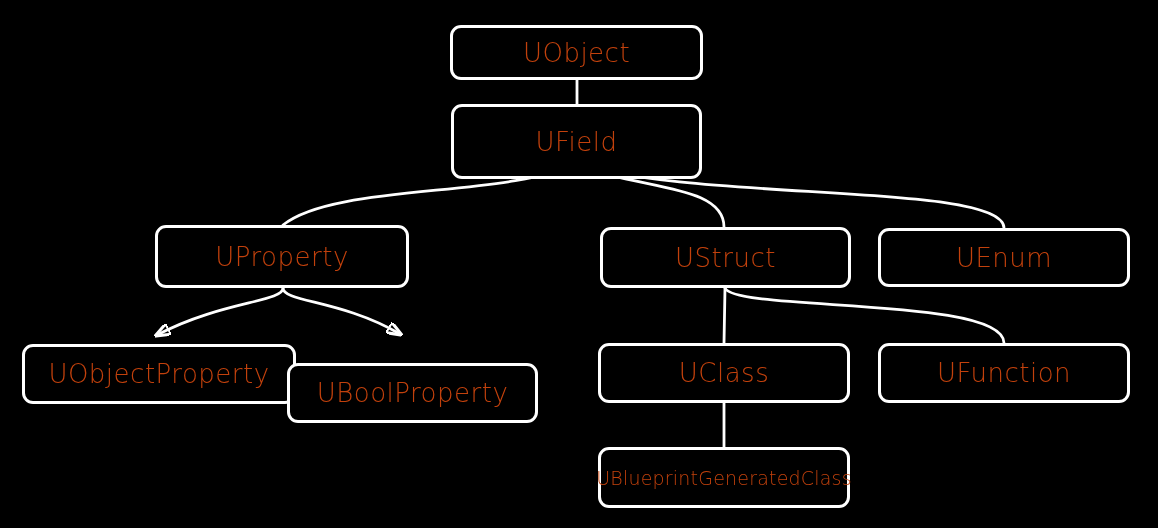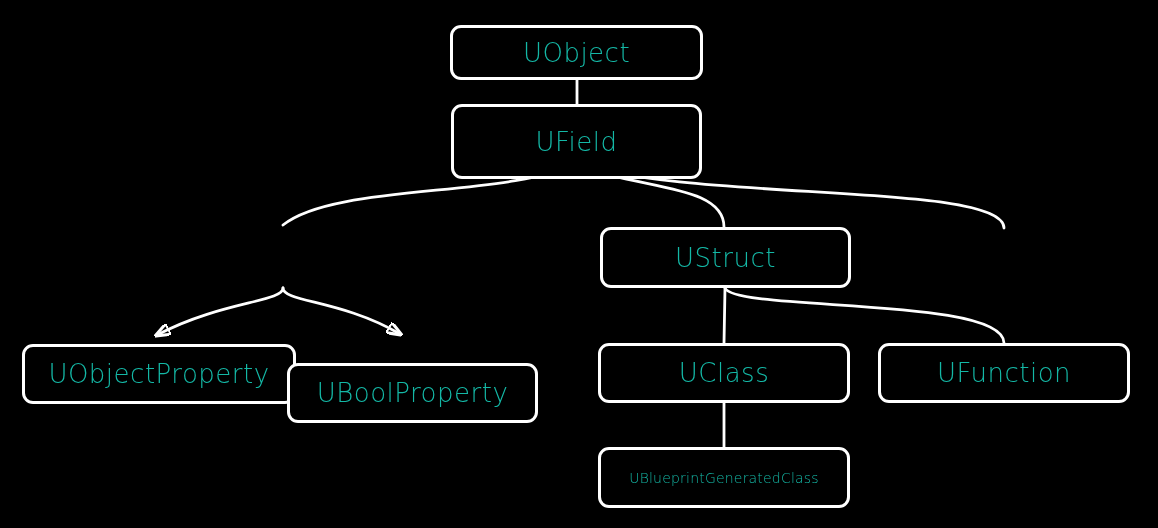--- a/index.html
+++ b/index.html
@@ -30,28 +30,28 @@
   }
   .node {
     position: absolute;
     box-sizing: border-box;
     background: #000000;
     border: 3px solid #ffffff;
     border-radius: 11px;
     display: flex;
     align-items: center;
     justify-content: center;
-    color: #14b8a6;
+    color: #c2410c;
     font-size: 26px;
     font-weight: 300;
     letter-spacing: 0.5px;
     white-space: nowrap;
   }
   .node.small {
-    font-size: 14px;
+    font-size: 19px;
     letter-spacing: 0.2px;
   }
 </style>
 </head>
 <body>
 
 <div class="stage">
 
   <svg class="edges" viewBox="0 0 1158 528" xmlns="http://www.w3.org/2000/svg">
     <defs>
@@ -67,23 +67,25 @@
     <path d="M 283 288 C 283 302 342 300 400 334" marker-end="url(#arrowhead)"></path>
     <path d="M 725 288 L 724 343"></path>
     <path d="M 725 288 C 735 312 1004 296 1004 343"></path>
     <path d="M 724 403 L 724 447"></path>
   </svg>
 
   <div class="node" style="left:450px; top:25px;  width:253px; height:55px;">UObject</div>
 
   <div class="node" style="left:451px; top:104px; width:251px; height:75px;">UField</div>
 
+  <div class="node" style="left:155px; top:225px; width:254px; height:63px;">UProperty</div>
 
   <div class="node" style="left:600px; top:227px; width:251px; height:61px;">UStruct</div>
 
+  <div class="node" style="left:878px; top:228px; width:252px; height:59px;">UEnum</div>
 
   <div class="node" style="left:22px;  top:344px; width:274px; height:60px;">UObjectProperty</div>
 
   <div class="node" style="left:287px; top:363px; width:251px; height:60px;">UBoolProperty</div>
 
   <div class="node" style="left:598px; top:343px; width:252px; height:60px;">UClass</div>
 
   <div class="node" style="left:878px; top:343px; width:252px; height:60px;">UFunction</div>
 
   <div class="node small" style="left:598px; top:447px; width:252px; height:61px;">UBlueprintGeneratedClass</div>

